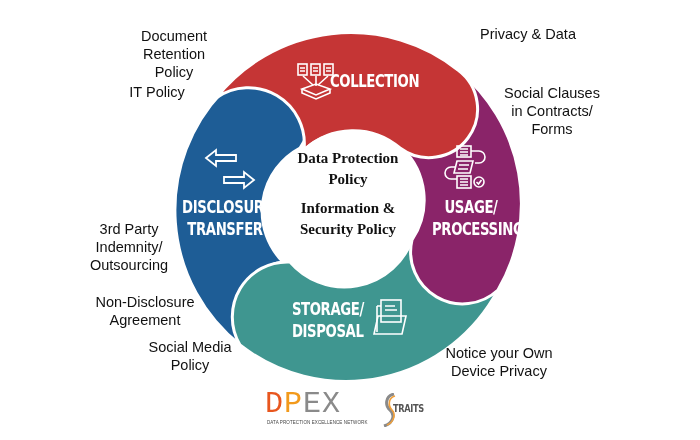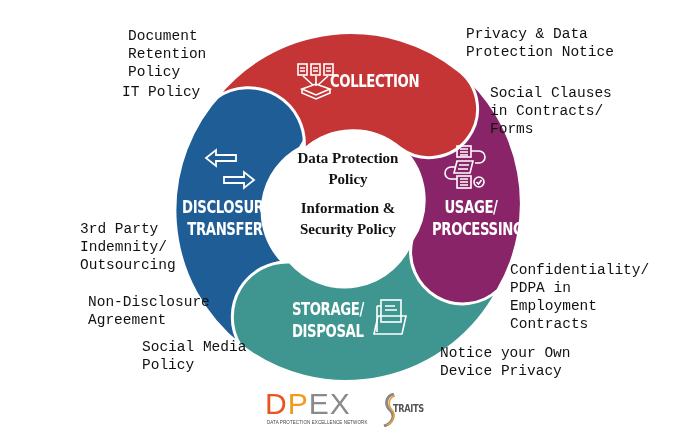--- a/index.html
+++ b/index.html
@@ -1,25 +1,25 @@
 <!DOCTYPE html>
 <html><head>
 <meta charset="utf-8">
 <style>
   html,body{margin:0;padding:0;background:#ffffff;}
   body{width:700px;height:440px;position:relative;overflow:hidden;font-family:"Liberation Sans",sans-serif;}
   .stage{position:absolute;left:0;top:0;width:700px;height:440px;}
   svg.ring{position:absolute;left:0;top:0;}
-  .label{position:absolute;color:#111;font-size:14.5px;line-height:18px;white-space:nowrap;font-family:Liberation Mono, monospace;}
+  .label{position:absolute;color:#111;font-size:14.5px;line-height:18px;text-align:center;white-space:nowrap;font-family:Liberation Sans, sans-serif;}
   .seg-title{position:absolute;color:#fff;font-family:"DejaVu Sans",sans-serif;font-weight:bold;font-size:17px;line-height:22px;text-align:center;letter-spacing:-0.5px;transform:scaleX(0.78);white-space:nowrap;}
   .center{position:absolute;left:278px;top:148px;width:140px;text-align:center;font-family:Liberation Serif, serif;font-weight:bold;color:#111;font-size:15px;line-height:21px;}
   .center .gap{height:8px;}
   .icon{position:absolute;}
   .logo-dpex{position:absolute;left:265px;top:389px;width:104px;height:40px;}
-  .dpex-word{position:absolute;left:0;top:0;font-family:Liberation Sans, sans-serif;font-size:30px;line-height:30px;letter-spacing:1px;}
+  .dpex-word{position:absolute;left:0;top:0;font-family:Liberation Mono, monospace;font-size:30px;line-height:30px;letter-spacing:1px;}
   .dpex-sub{position:absolute;left:2px;top:31px;font-size:4.5px;letter-spacing:0.1px;color:#444;white-space:nowrap;font-family:"Liberation Sans",sans-serif;}
   .logo-straits{position:absolute;left:383px;top:392px;width:45px;height:36px;}
   .straits-word{position:absolute;left:10px;top:10px;font-family:"DejaVu Sans",sans-serif;font-size:11px;font-weight:bold;color:#555;letter-spacing:-0.5px;transform:scaleX(0.75);transform-origin:left;}
 </style>
 </head>
 <body>
 
 <div class="stage">
 
   <svg class="ring" width="700" height="440" viewBox="0 0 700 440">
@@ -132,32 +132,25 @@
     <div>Non-Disclosure</div>
     <div>Agreement</div>
   </div>
   <div class="label" style="left:142px;top:338px;width:96px;">
     <div>Social Media</div>
     <div>Policy</div>
   </div>
 
   <div class="label" style="left:466px;top:25px;width:124px;">
     <div>Privacy &amp; Data</div>
-    <div>Protection Notice</div>
   </div>
   <div class="label" style="left:490px;top:84px;width:124px;">
     <div>Social Clauses</div>
     <div>in Contracts/</div>
     <div>Forms</div>
-  </div>
-  <div class="label" style="left:510px;top:261px;width:108px;">
-    <div>Confidentiality/</div>
-    <div>PDPA in</div>
-    <div>Employment</div>
-    <div>Contracts</div>
   </div>
   <div class="label" style="left:440px;top:344px;width:118px;">
     <div>Notice your Own</div>
     <div>Device Privacy</div>
   </div>
 
   <div class="logo-dpex">
     <div class="dpex-word">
       <span style="color:#E8561E">D</span><span style="color:#F29A1C">P</span><span style="color:#8A8A8A;font-weight:normal">E</span><span style="color:#8A8A8A;font-weight:normal">X</span>
     </div>

